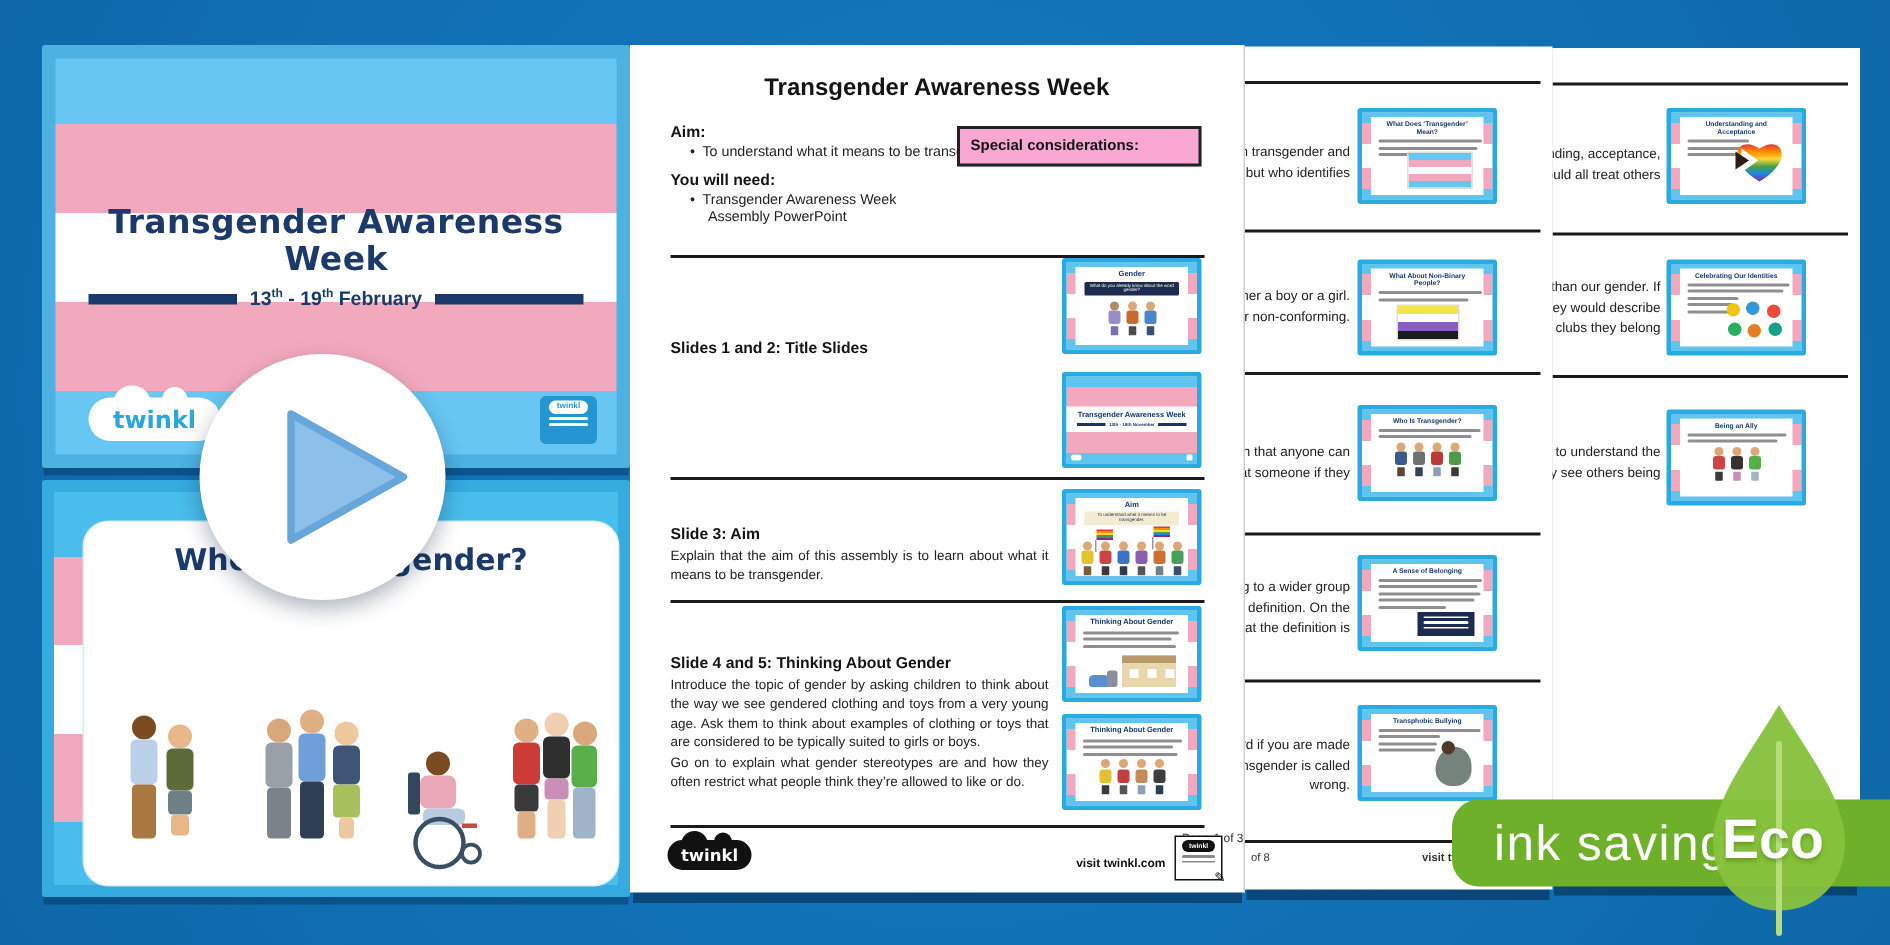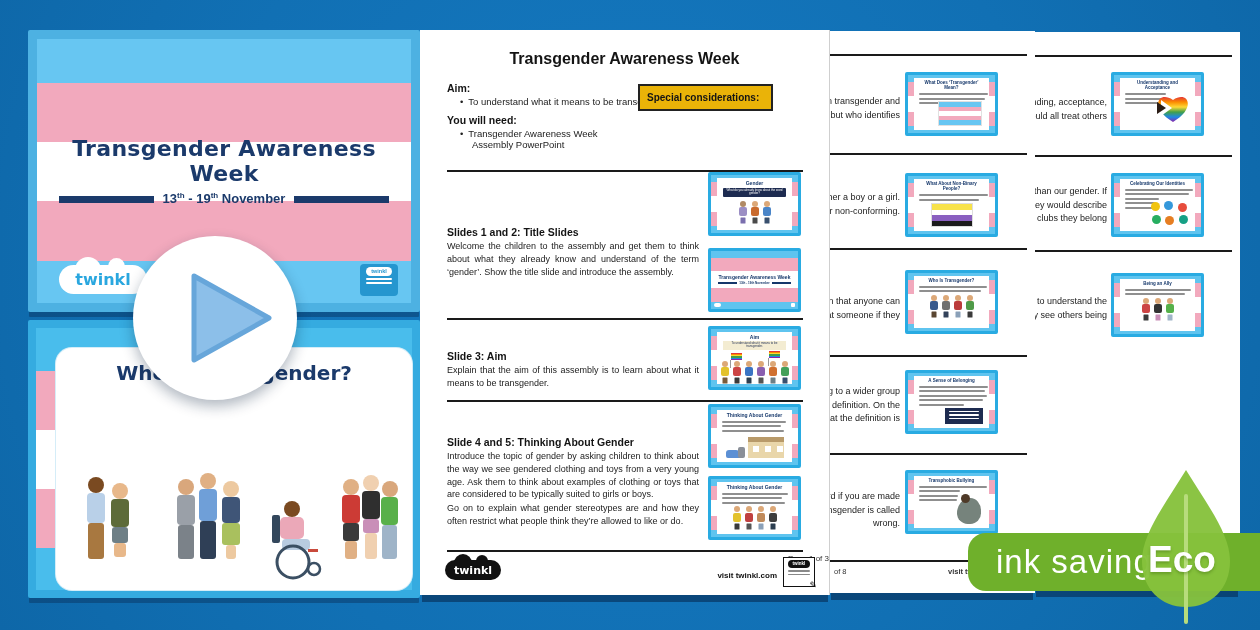--- a/index.html
+++ b/index.html
@@ -36,21 +36,21 @@
   
   .page{position:absolute;background:#fff;box-shadow:0 9px 0 -2px rgba(7,45,85,.62)}
   .page3{left:1034px;top:32px;width:206px;height:558px;border-left:1px solid #b9b9b9;z-index:1}
   .page2{left:829px;top:31px;width:206px;height:562px;border-left:1px solid #b9b9b9;z-index:2}
   .page1{left:420px;top:30px;width:410px;height:565px;border-right:1px solid #cfcfcf;z-index:3}
 
   .doc-title{position:absolute;left:0;right:0;top:20px;text-align:center;font-size:16px;font-weight:bold;color:#141414}
   .lbl{position:absolute;left:27px;font-size:10.5px;font-weight:bold;color:#141414}
   .li{position:absolute;left:40px;font-size:9.5px;color:#222}
   .li .blt{margin-right:5px}
-  .special{position:absolute;left:218px;top:54px;width:135px;border:2px solid #222;padding:6px 7px;background:#eab308}
+  .special{position:absolute;left:218px;top:54px;width:163px;border:2px solid #222;padding:6px 7px;background:#f9a8d4}
   .special h4{font-size:10px;font-weight:bold;color:#141414}
   .special p{margin-top:2px;font-size:7.4px;line-height:1.42;text-align:justify;color:#222}
   .hr{position:absolute;left:27px;width:356px;height:2px;background:#1a1a1a}
   .hrthin{position:absolute;left:27px;width:356px;height:1.5px;background:#1a1a1a}
   .shead{position:absolute;left:27px;font-size:10.5px;font-weight:bold;color:#141414}
   .sbody{position:absolute;left:27px;width:252px;font-size:9px;line-height:1.42;text-align:justify;color:#222}
   .cloudK{position:absolute;left:25px;top:530px;width:56px;height:20px;background:#111;border-radius:10px;display:flex;align-items:center;justify-content:center}
   .cloudK::before{content:"";position:absolute;width:18px;height:18px;background:#111;border-radius:50%;top:-6px;left:9px}
   .cloudK::after{content:"";position:absolute;width:12px;height:12px;background:#111;border-radius:50%;top:-5px;right:13px}
   .cloudK span{position:relative;z-index:2;color:#fff;font-size:11px;font-weight:bold;font-family:"DejaVu Sans",sans-serif}
@@ -107,21 +107,21 @@
 </style>
 </head>
 <body>
 
 <div class="slide1">
   <div class="flag">
     <div class="s1-titlebox">
       <div class="s1-title">Transgender Awareness Week</div>
       <div class="s1-dates">
         <div class="s1-bar"></div>
-        <div class="s1-date"><span>13</span><sup>th</sup><span> - </span><span>19</span><sup>th</sup><span> November</span></div>
+        <div class="s1-date"><span>13</span><sup>th</sup><span> - </span><span>19</span><sup>th</sup><span> February</span></div>
         <div class="s1-bar"></div>
       </div>
     </div>
     <div class="cloudW">
         <span>twinkl</span>
       </div>
     <div class="badgeB">
       <div class="bcloud">twinkl</div>
       <div class="bline"></div>
       <div class="bline"></div>
@@ -383,21 +383,20 @@
   <div class="li" style="top:98px"><span class="blt">•</span><span>Transgender Awareness Week</span></div>
   <div class="li" style="top:109px;left:52px">Assembly PowerPoint</div>
 
   <div class="special">
     <h4>Special considerations:</h4>
   </div>
 
   <div class="hr" style="top:140px"></div>
 
   <div class="shead" style="top:196px">Slides 1 and 2: Title Slides</div>
-  <div class="sbody" style="top:210px">Welcome the children to the assembly and get them to think about what they already know and understand of the term ‘gender’. Show the title slide and introduce the assembly.</div>
   <div class="mini" style="left:288px;top:142px">
     <div class="panel">
         <div class="mtitle">Gender</div>
       <div class="qbar">What do you already know about the word gender?</div>
       <div class="figrow" style="margin-top:4px">
         <span class="fg" style="--sh:#9b8ec4;--sk:#b08a64;--pt:#7a6fae"></span>
           <span class="fg" style="--sh:#c96a2d;--pt:#4a4a4a"></span>
           <span class="fg" style="--sh:#4a85c8;--pt:#39506e"></span>
       </div>
     </div>

